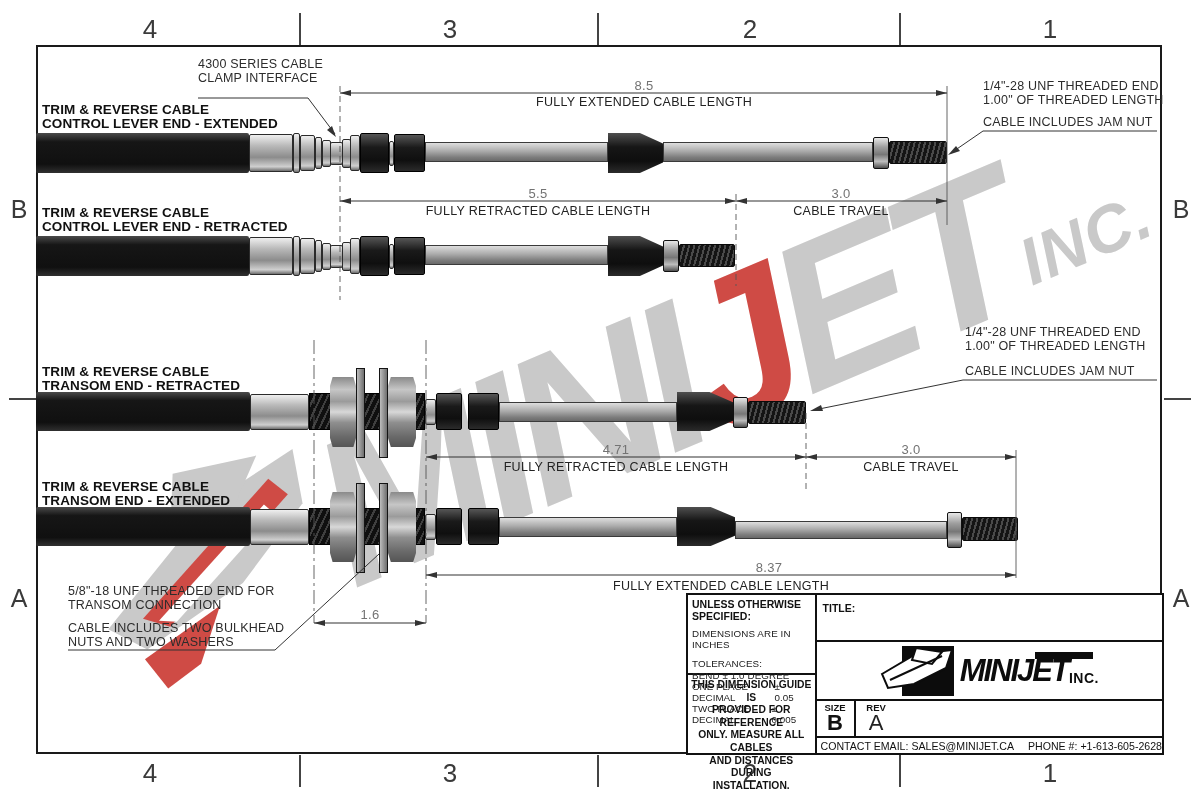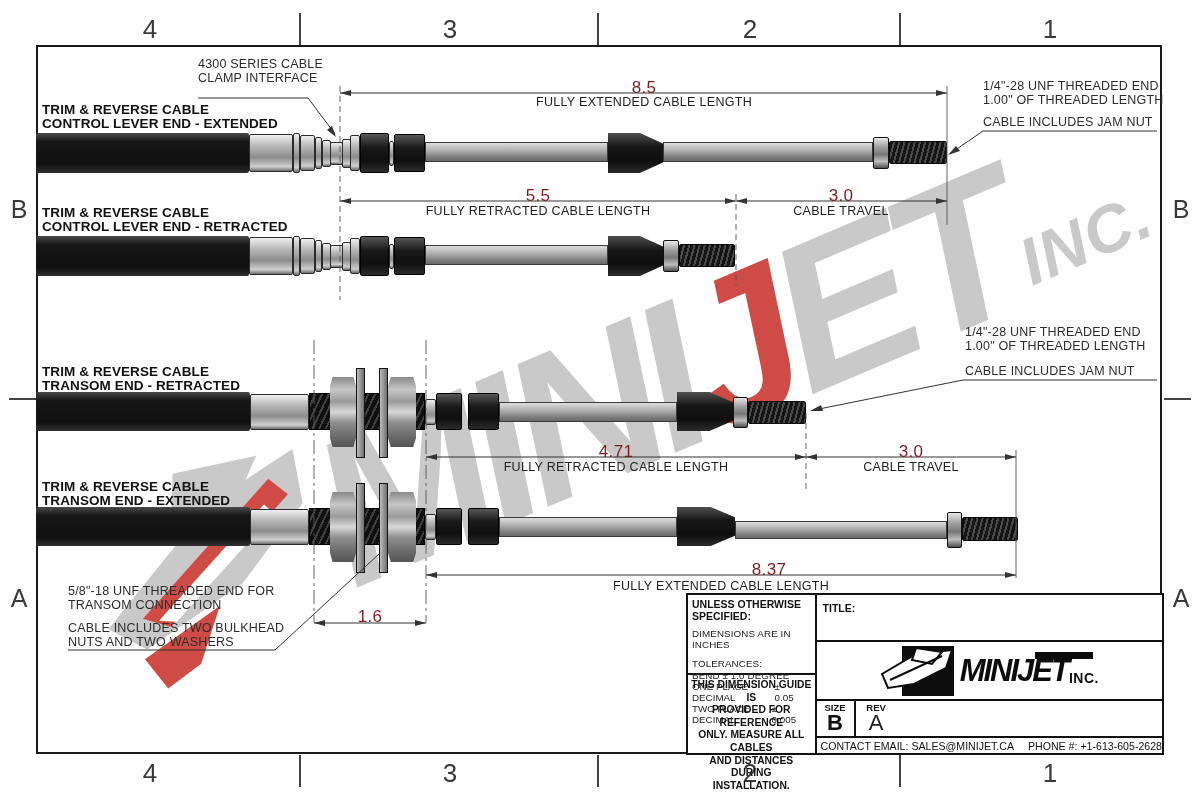--- a/index.html
+++ b/index.html
@@ -26,21 +26,21 @@
   .bthread{background:repeating-linear-gradient(115deg,#0f0f0f 0 4px,#3f3f3f 4px 6px);border:1px solid #000;}
   .hex{background:linear-gradient(180deg,#e8e8e8 0%,#9f9f9f 30%,#777 55%,#bdbdbd 78%,#4f4f4f 100%);border:1px solid #111;border-radius:2px;}
   .bignut{background:linear-gradient(180deg,#8a8a8a 0%,#c6c6c6 18%,#9b9b9b 35%,#d8d8d8 50%,#8f8f8f 65%,#6a6a6a 85%,#555 100%);
           clip-path:polygon(10% 0,90% 0,100% 13%,100% 87%,90% 100%,10% 100%,0 87%,0 13%);}
   .washer{background:linear-gradient(90deg,#bdbdbd,#6e6e6e);border:1px solid #141414;}
   .cone{background:linear-gradient(180deg,#4f4f4f 0%,#161616 35%,#0e0e0e 70%,#2b2b2b 100%);
         clip-path:polygon(0 0,58% 0,100% 26%,100% 74%,58% 100%,0 100%);}
   
   .view-label{position:absolute;font-weight:bold;font-size:13.5px;line-height:14px;color:#111;z-index:3;letter-spacing:.1px;}
   .callout{position:absolute;font-size:12.5px;line-height:13.8px;color:#2c2c2c;z-index:3;letter-spacing:.2px;}
-  .dim-val{position:absolute;font-size:17px;color:#7f1d1d;z-index:3;transform:translateX(-50%);letter-spacing:.3px;}
+  .dim-val{position:absolute;font-size:13px;color:#737373;z-index:3;transform:translateX(-50%);letter-spacing:.3px;}
   .dim-lbl{position:absolute;font-size:12.5px;color:#222;z-index:3;transform:translateX(-50%);white-space:nowrap;letter-spacing:.3px;}
   #lines{position:absolute;left:0;top:0;z-index:3;pointer-events:none;}
   
   #tblock{position:absolute;left:686px;top:593px;width:478px;height:162px;border:2px solid #111;box-sizing:border-box;background:#fff;z-index:4;display:flex;font-color:#111;}
   .tb-left{width:164px;border-right:2px solid #111;box-sizing:border-box;display:flex;flex-direction:column;}
   .tb-left-top{height:80px;border-bottom:2px solid #111;box-sizing:border-box;padding:3px 4px;}
   .tb-left-bot{flex:1;padding:4px 2px;text-align:center;}
   .tb-h{font-weight:bold;font-size:10.5px;color:#111;}
   .tb-s{font-size:9.8px;color:#222;margin-top:1px;letter-spacing:.1px;}
   .tb-tol{display:flex;justify-content:space-between;font-size:9.8px;color:#222;padding-right:14px;}

